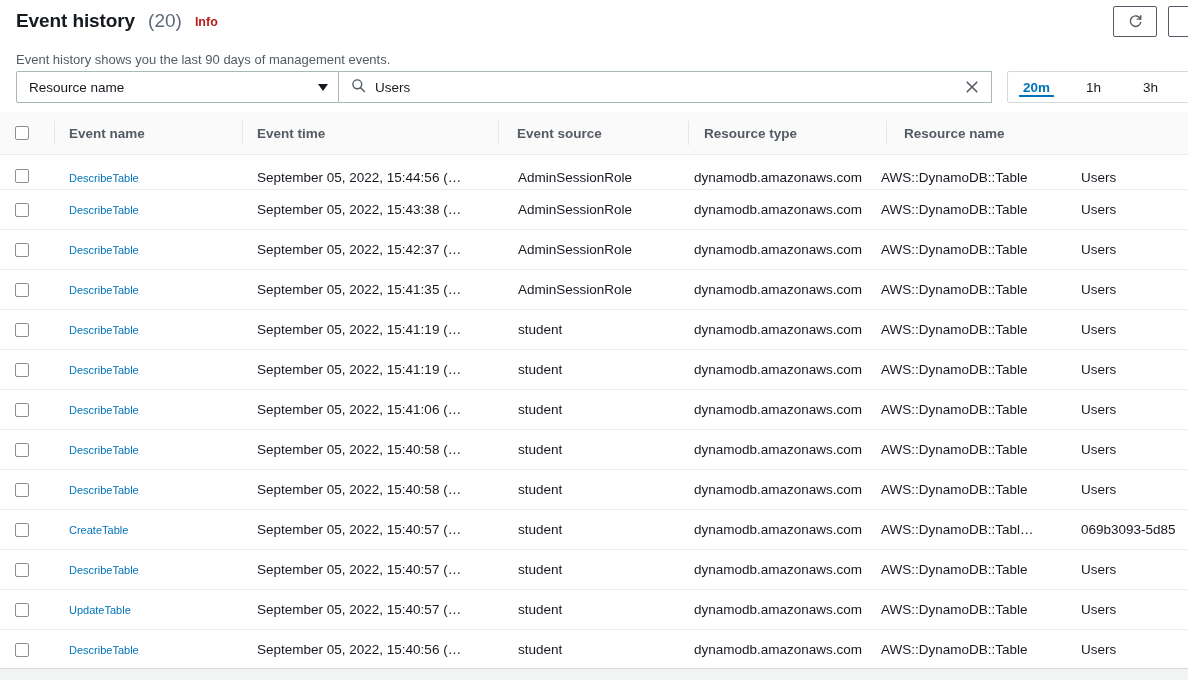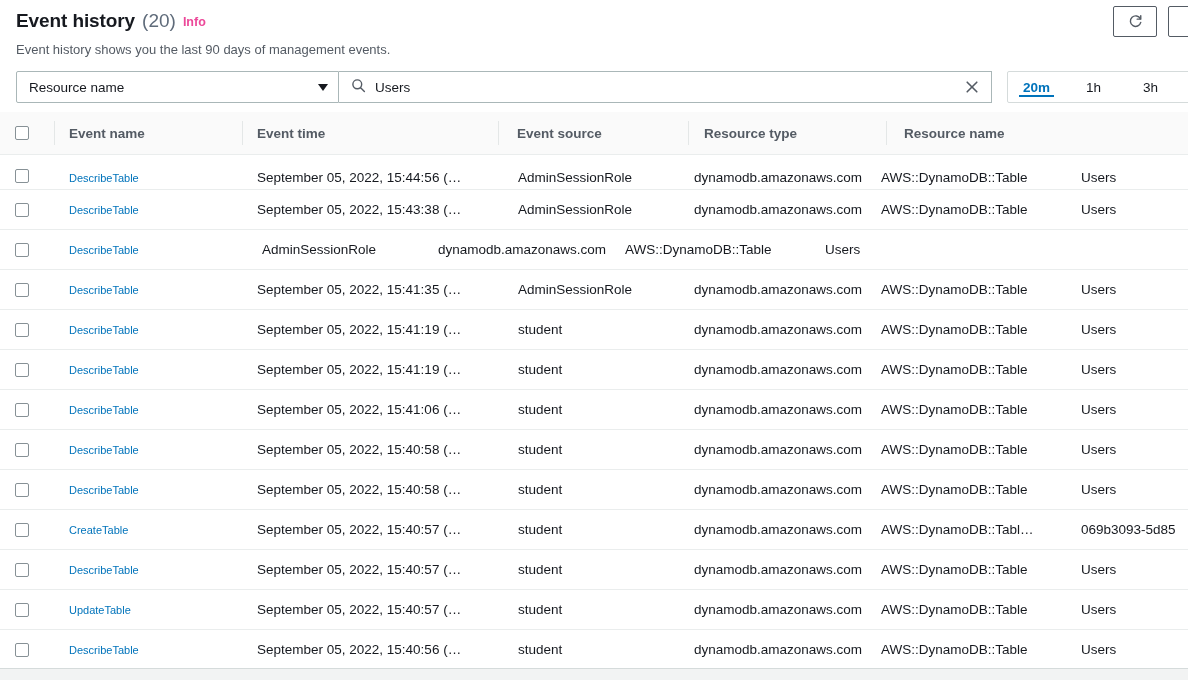--- a/index.html
+++ b/index.html
@@ -27,45 +27,45 @@
     width: 1188px;
     height: 112px;
     background: #ffffff;
   }
 
   .title-row {
     position: absolute;
     left: 16px; top: 10px;
     display: flex;
     align-items: baseline;
-    gap: 7px;
+    gap: 13px;
   }
   .panel-title {
     font-size: 19px;
     font-weight: bold;
     color: #16191f;
     letter-spacing: -0.1px;
   }
   .panel-count {
     font-size: 19px;
     font-weight: normal;
     color: #5f6b7a;
   }
   .info-link {
     font-size: 12.5px;
     font-weight: bold;
-    color: #ec4899;
+    color: #b91c1c;
     cursor: pointer;
     position: relative;
     top: -1px;
   }
 
   .panel-desc {
     position: absolute;
-    left: 16px; top: 42px;
+    left: 16px; top: 52px;
     font-size: 13px;
     color: #545b64;
   }
 
   
   .hdr-actions {
     position: absolute;
     right: 0; top: 6px;
     display: flex;
     gap: 11px;
@@ -399,20 +399,21 @@
           <div class="cell c-user truncwrap"><span>AdminSessionRole</span></div>
           <div class="cell c-source truncwrap"><span class="abbr">dynamodb.amazonaws.com</span></div>
           <div class="cell c-restype truncwrap"><span>AWS::DynamoDB::Table</span></div>
           <div class="cell c-resname truncwrap"><span>Users</span></div>
         </div>
         <div class="row">
           <div class="cell-check">
             <span class="cb"></span>
           </div>
           <div class="cell c-evname truncwrap"><span class="link">DescribeTable</span></div>
+          <div class="cell c-evtime truncwrap"><span>September 05, 2022, 15:42:37 (…</span></div>
           <div class="cell c-user truncwrap"><span>AdminSessionRole</span></div>
           <div class="cell c-source truncwrap"><span class="abbr">dynamodb.amazonaws.com</span></div>
           <div class="cell c-restype truncwrap"><span>AWS::DynamoDB::Table</span></div>
           <div class="cell c-resname truncwrap"><span>Users</span></div>
         </div>
         <div class="row">
           <div class="cell-check">
             <span class="cb"></span>
           </div>
           <div class="cell c-evname truncwrap"><span class="link">DescribeTable</span></div>

